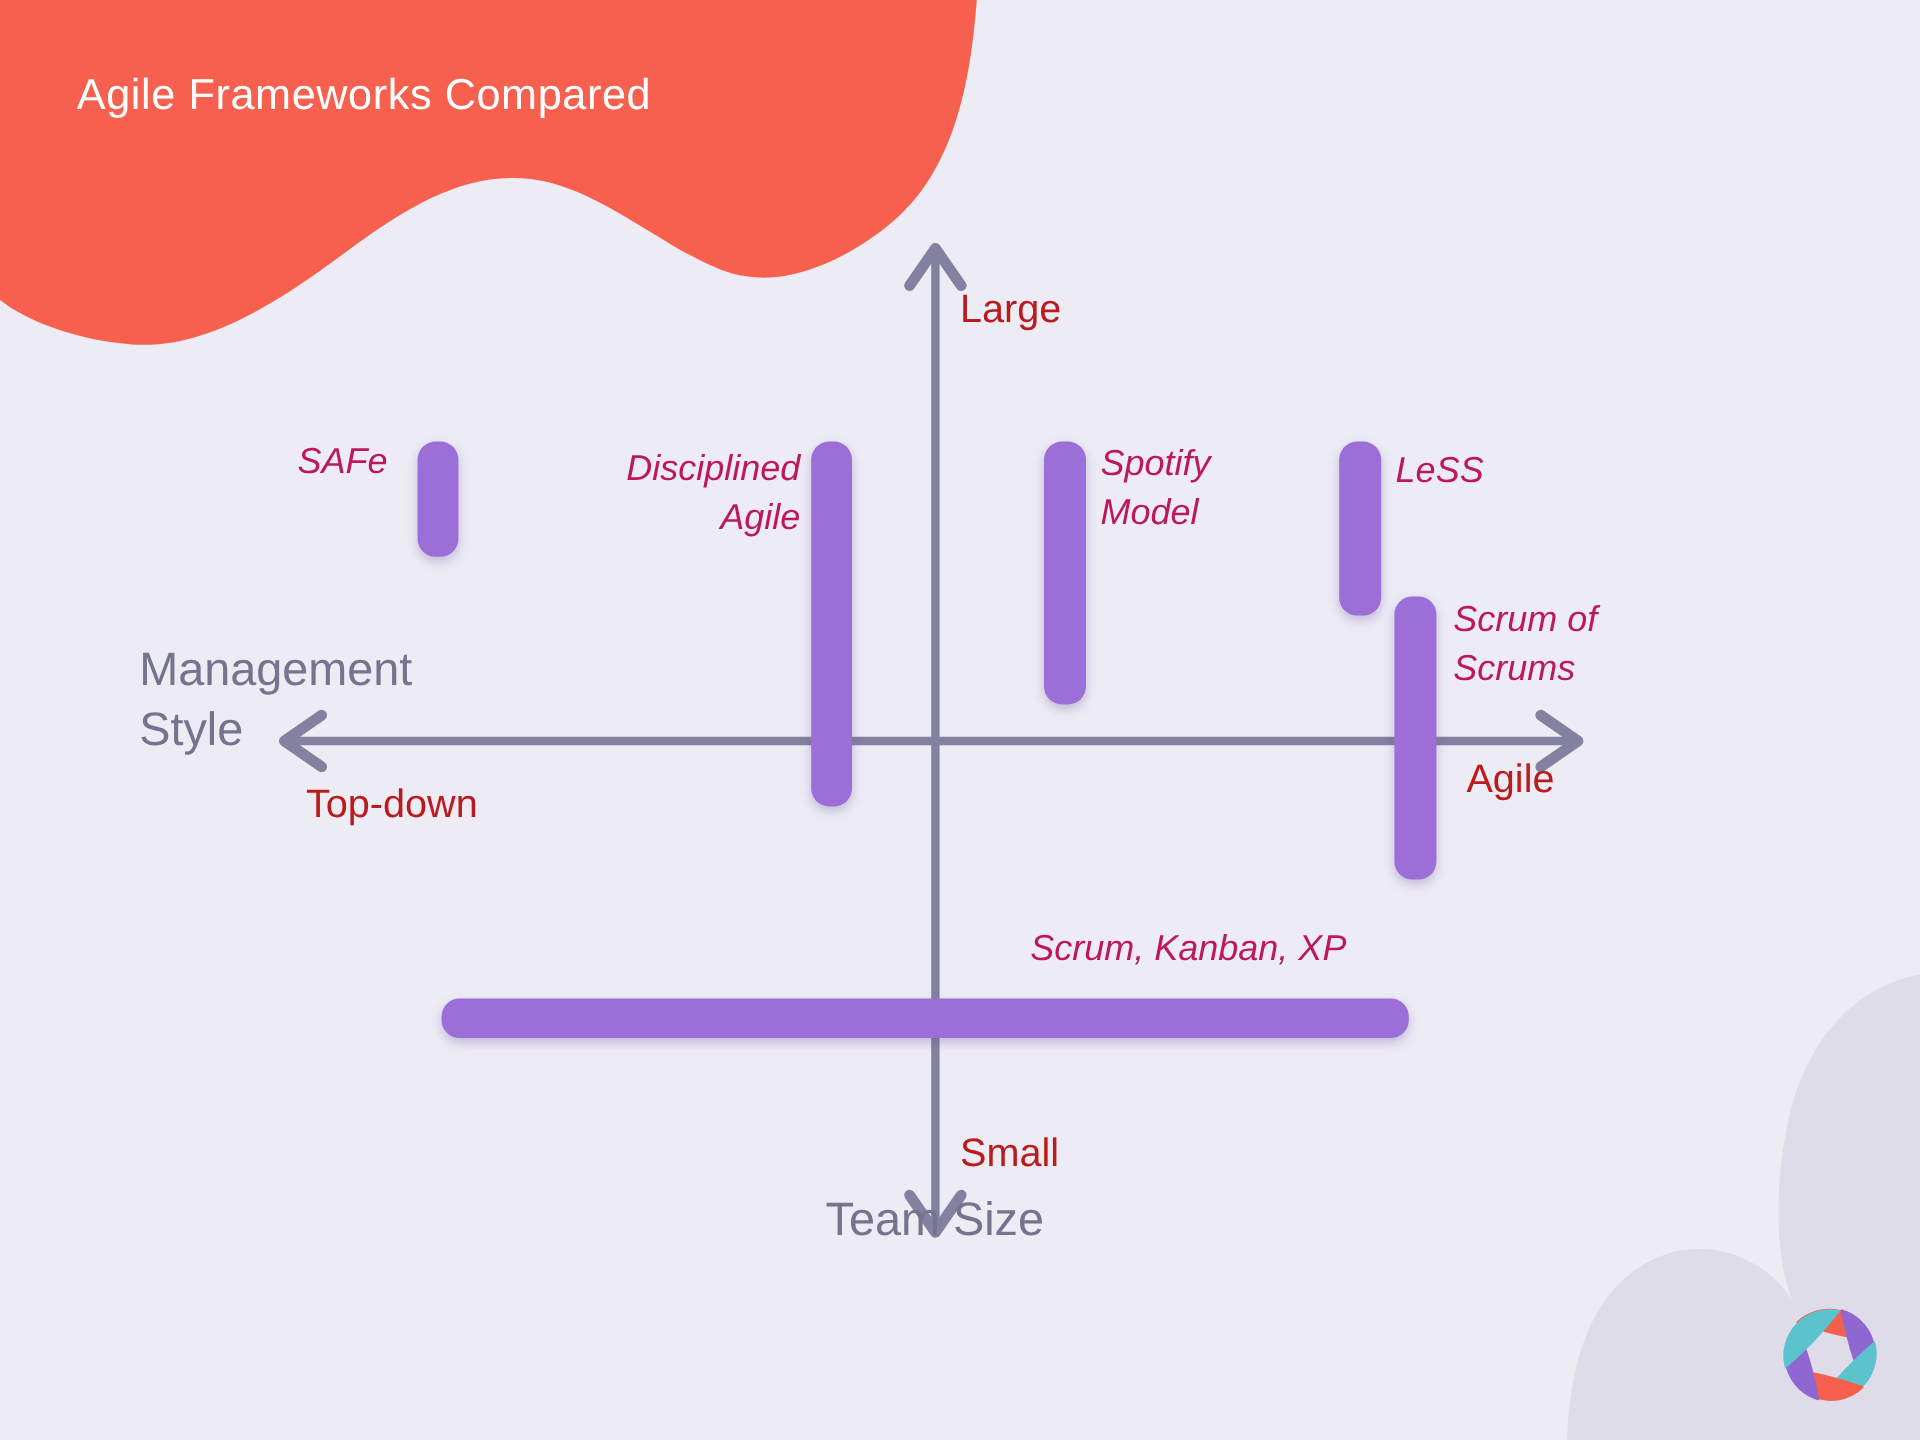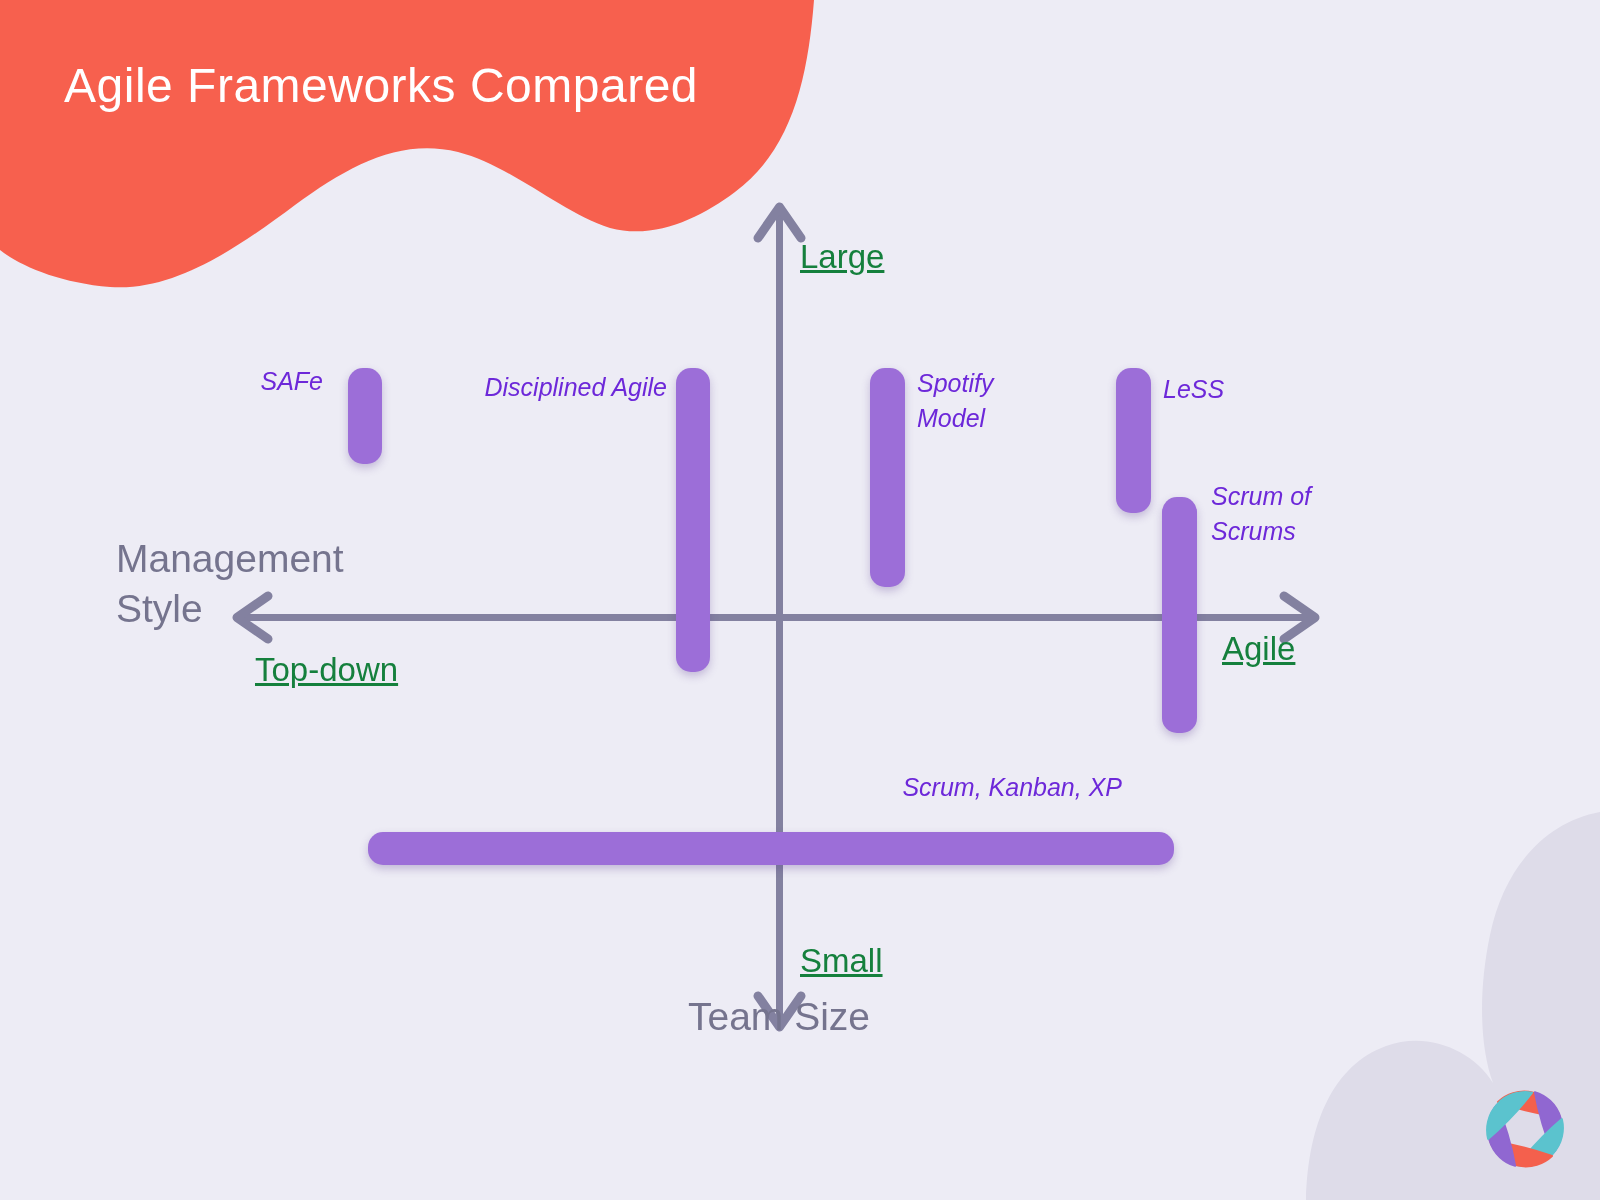--- a/index.html
+++ b/index.html
@@ -6,30 +6,30 @@
   .canvas {
     position:relative; width:1600px; height:1200px;
     background:#EDECF5; overflow:hidden;
     font-family:"Liberation Sans", sans-serif;
   }
   .abs { position:absolute; }
 
   
   .header-blob { left:0; top:0; pointer-events:none; }
   .page-title {
-    left:64px; top:58px; font-size:48px; font-weight:500;
+    left:64px; top:58px; font-size:36px; font-weight:500;
     color:#FFFFFF; letter-spacing:0.5px; white-space:nowrap;
   }
 
   
   .axes-svg { left:0; top:0; }
 
   
   .axis-end {
-    font-size:33px; color:#15803d; white-space:nowrap;text-decoration:underline;
+    font-size:33px; color:#b91c1c; white-space:nowrap;
   }
   .lbl-large { left:800px; top:238px; }
   .lbl-small { left:800px; top:942px; }
   .lbl-topdown { left:255px; top:630px;margin-top:21px; }
   .lbl-flat { left:1222px; top:630px; }
 
   
   .axis-title {
     font-size:39px; font-weight:normal; color:#75748E; line-height:1.28;
   }
@@ -43,27 +43,27 @@
   }
   .bar-safe { left:348px; top:368px; width:34px; height:96px; }
   .bar-da   { left:676px; top:368px; width:34px; height:304px; }
   .bar-spotify { left:870px; top:368px; width:35px; height:219px; }
   .bar-less { left:1116px; top:368px; width:35px; height:145px; }
   .bar-sos  { left:1162px; top:497px; width:35px; height:236px; }
   .bar-skx  { left:368px; top:832px; width:806px; height:33px; }
 
   
   .fw-label {
-    font-style:italic; font-size:25px; color:#6d28d9; line-height:1.38;
+    font-style:italic; font-size:30px; color:#be185d; line-height:1.38;
   }
   .lbl-safe { right:1277px; top:364px; text-align:right; white-space:nowrap; }
   .lbl-da { right:933px; top:370px; width:195px; text-align:right; }
   .lbl-spotify { left:917px; top:366px; width:125px; text-align:left; }
   .lbl-less { left:1163px; top:372px; white-space:nowrap; }
-  .lbl-sos { left:1211px; top:479px; width:145px; text-align:left;font-style:italic; }
+  .lbl-sos { left:1211px; top:496px; width:145px; text-align:left;font-style:italic; }
   .lbl-skx { right:478px; top:770px; text-align:center; white-space:nowrap; }
 
   
   .corner-blob { right:0; bottom:0; pointer-events:none; }
   .logo { left:1485px; top:1089px; }
 </style>
 </head>
 <body>
 
 <div class="canvas">

